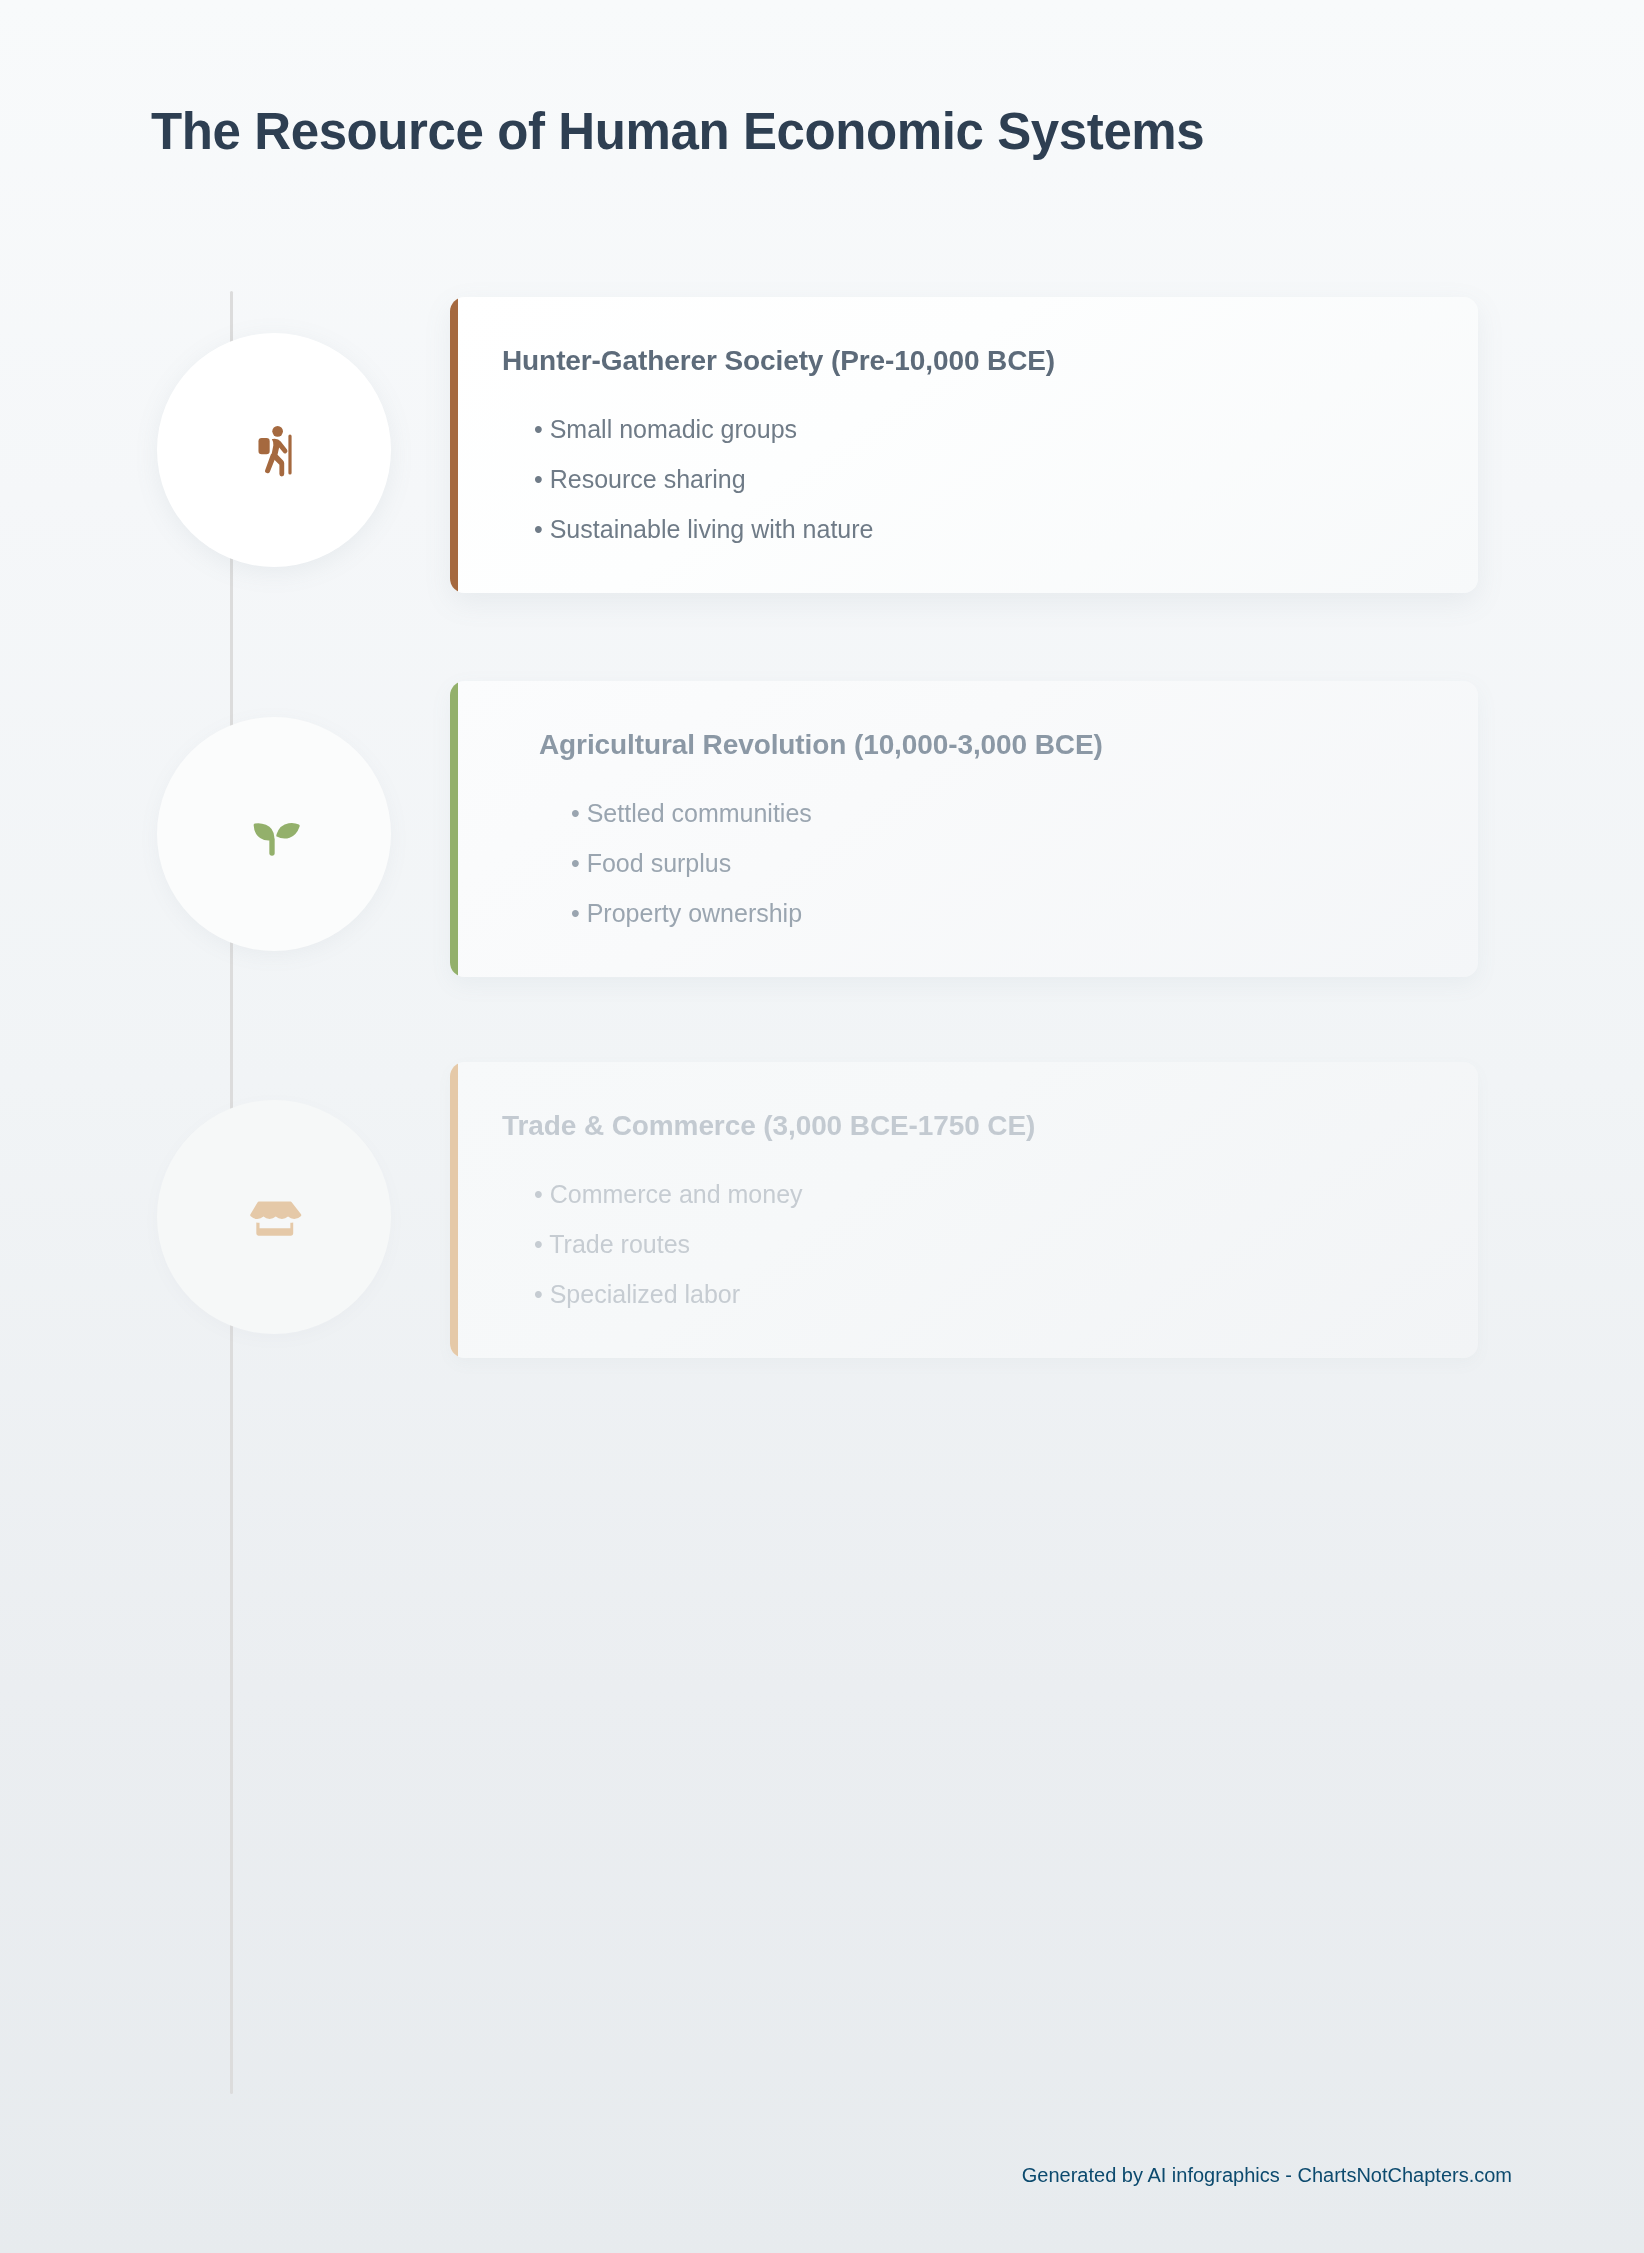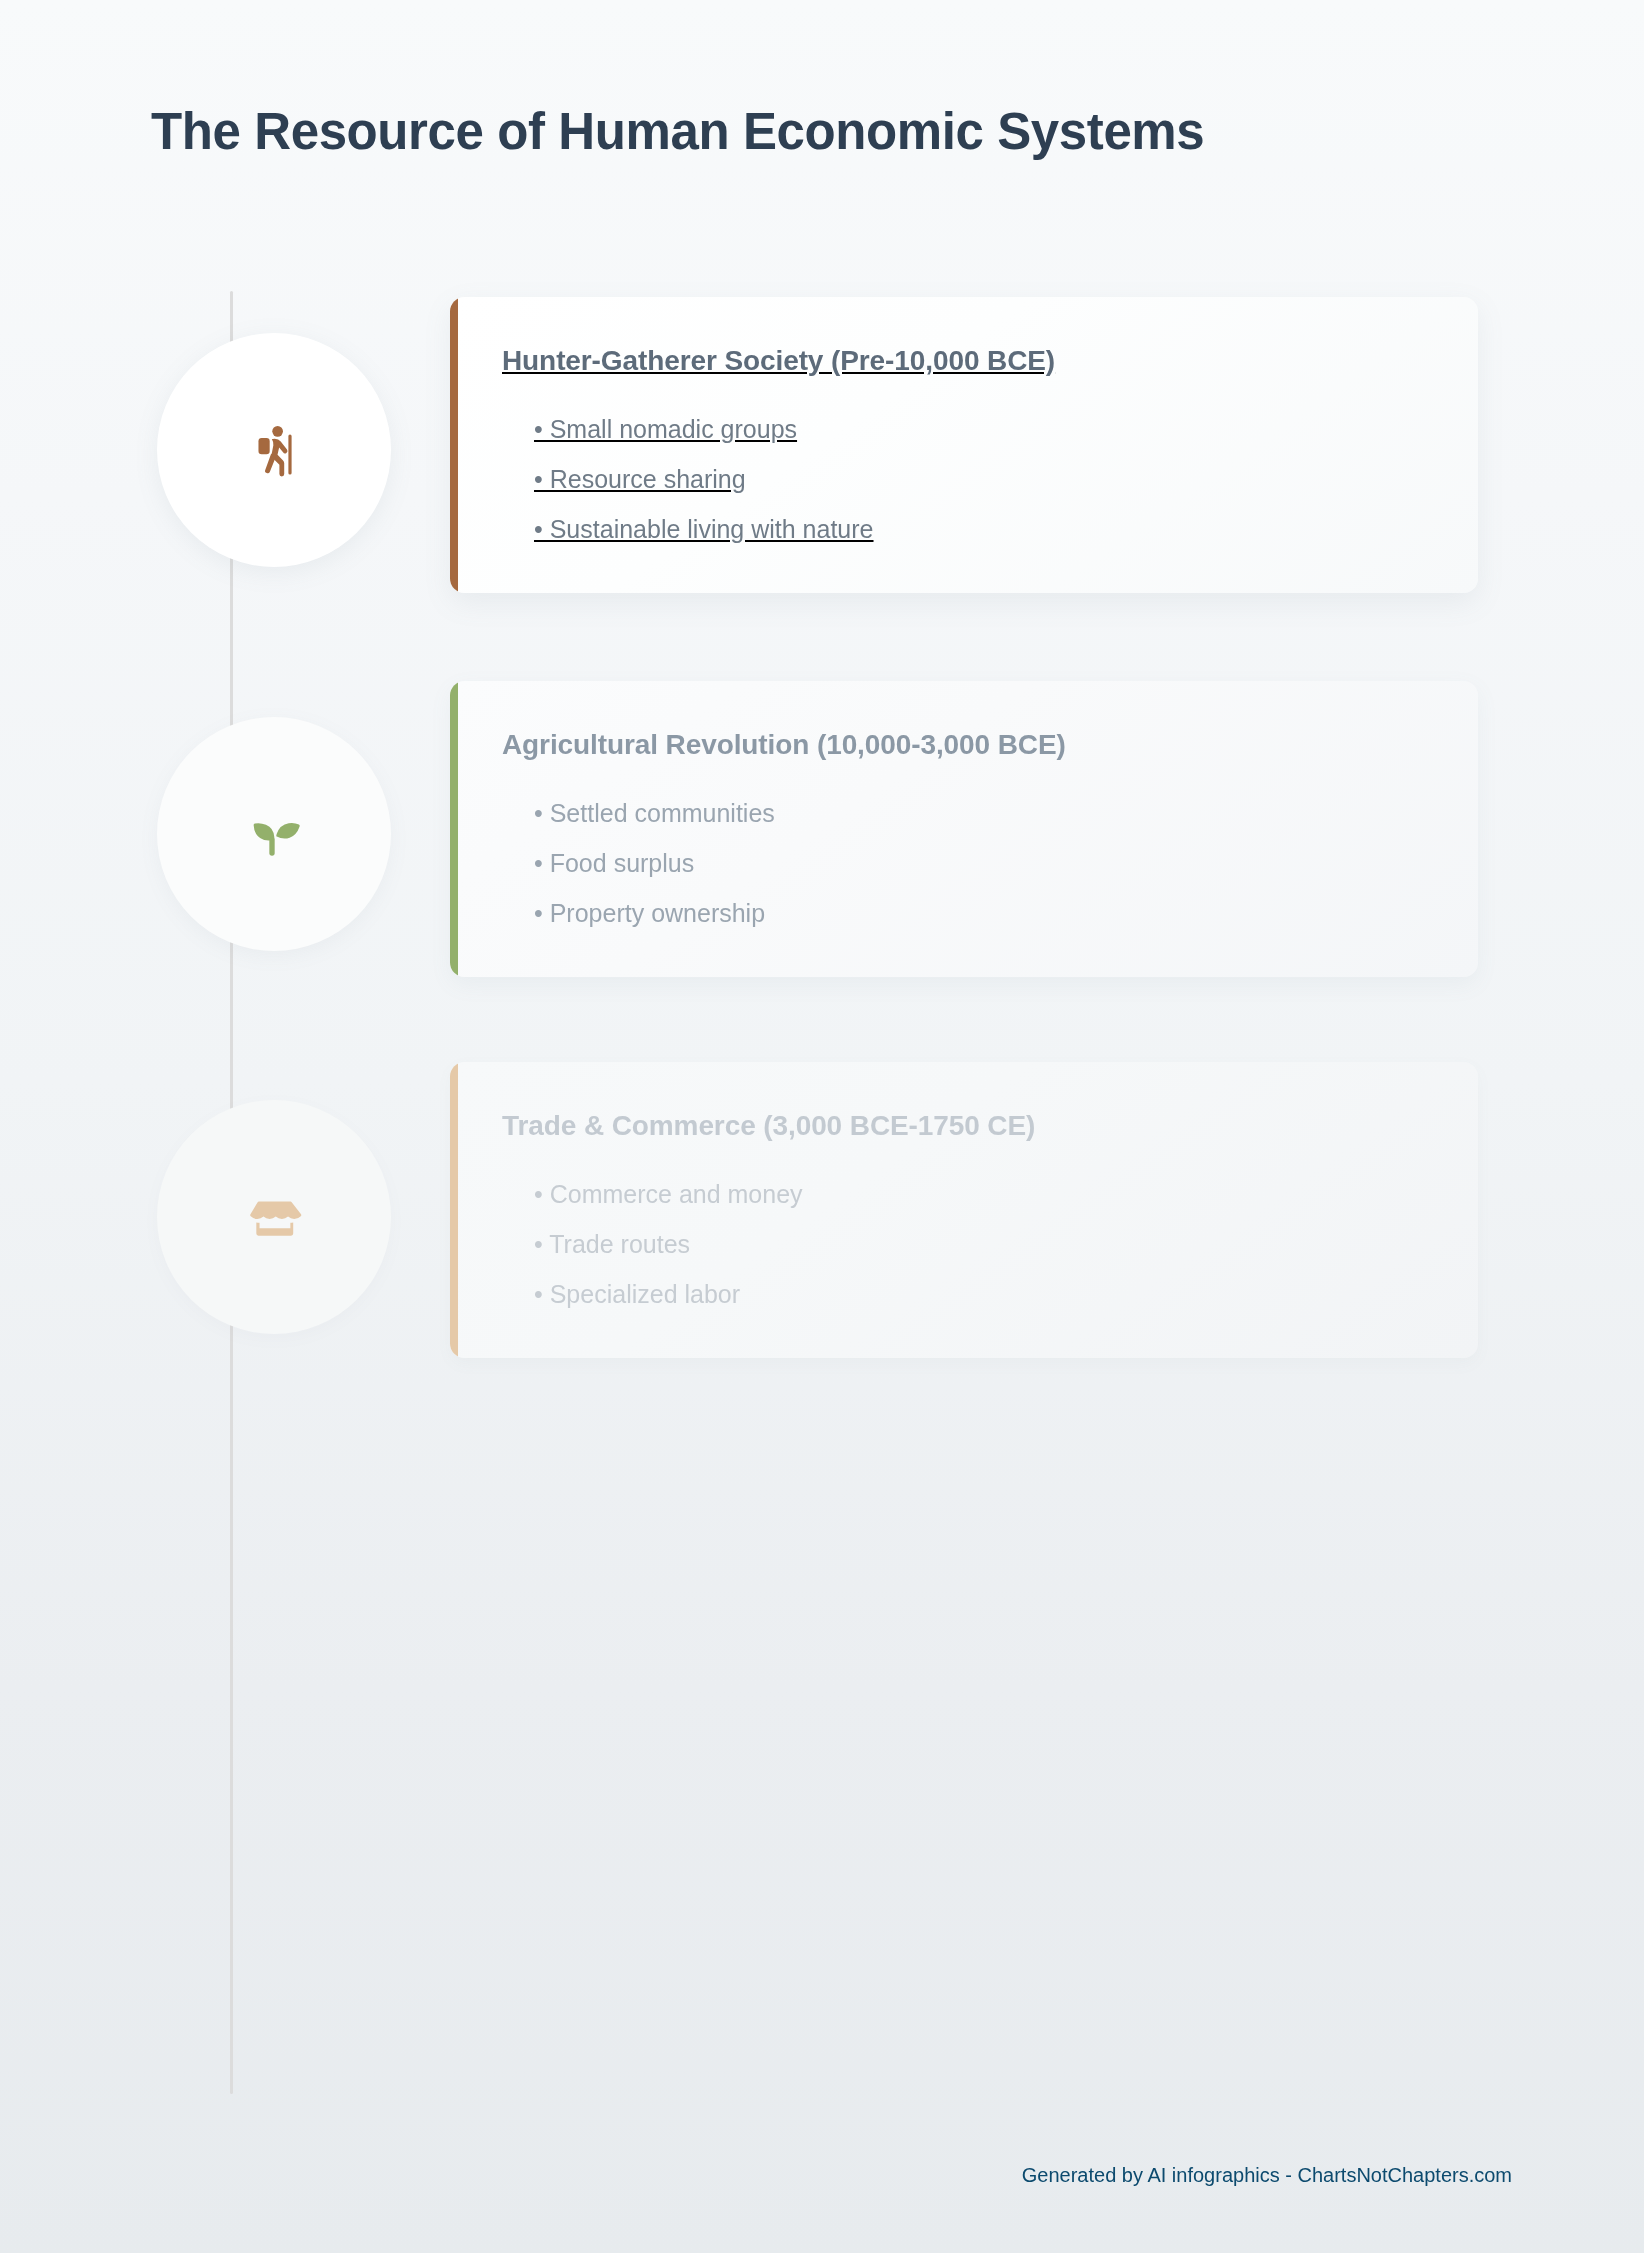--- a/index.html
+++ b/index.html
@@ -78,20 +78,21 @@
     left: 450px;
     width: 1028px;
     border-radius: 14.6px;
     background: linear-gradient(145deg, #ffffff 0%, #fdfefe 40%, #f7f9fa 100%);
     box-shadow: 0 9.1px 27.4px rgba(120,135,150,0.10);
     overflow: hidden;
   }
   .tl-card.op-2 {
     background: linear-gradient(145deg, #fbfcfd 0%, #f9fafb 40%, #f4f6f8 100%);
     box-shadow: 0 7.3px 22px rgba(120,135,150,0.07);
+    padding-left: 37px;
   }
   .tl-card.op-3 {
     background: linear-gradient(145deg, #f7f9fa 0%, #f6f8f9 40%, #f2f4f6 100%);
     box-shadow: 0 5.5px 16.4px rgba(120,135,150,0.045);
   }
 
   .tl-accent {
     position: absolute;
     left: 0; top: 0; bottom: 0;
     width: 8.2px;
@@ -150,21 +151,21 @@
             <circle cx="35.5" cy="10.5" r="6"></circle>
             <path d="M30 19 q6 -1 9 3 l7 9 q1.6 2.2 -0.6 3.8 q-2.2 1.5 -3.8 -0.7 l-4.4 -5.6 l-1.8 8.4 l6.2 6.3 q1.3 1.3 1.3 3.1 l0 12.2 q0 2.6 -2.7 2.6 q-2.7 0 -2.7 -2.6 l0 -10.6 l-7.6 -7.5 q-1.6 -1.6 -1.2 -3.9 l2 -10.3 q0.6 -3.4 -1.7 -7.2 z"></path>
             <path d="M28.3 35.5 l4.8 4.7 l-6.3 15.6 q-1 2.5 -3.6 1.5 q-2.6 -1 -1.6 -3.5 z"></path>
             <path d="M14 21.5 q0 -3.6 3.6 -3.6 l5.4 0 q3.6 0 3.6 3.6 l0 11 q0 3.6 -3.6 3.6 l-5.4 0 q-3.6 0 -3.6 -3.6 z"></path>
             <rect x="47.6" y="14" width="3.6" height="45" rx="1.8"></rect>
           </g>
         </svg>
       </span>
     </div>
 
-    <div class="tl-card" style="top:0px;text-decoration:underline;">
+    <div class="tl-card" style="top:0px;">
       <div class="tl-accent" style="background:#A5693F;"></div>
       <div class="tl-card-body">
         <div class="tl-card-title">Hunter-Gatherer Society (Pre-10,000 BCE)</div>
         <ul class="tl-points">
           <li class="tl-point">• Small nomadic groups</li>
           <li class="tl-point">• Resource sharing</li>
           <li class="tl-point">• Sustainable living with nature</li>
         </ul>
       </div>
     </div>

